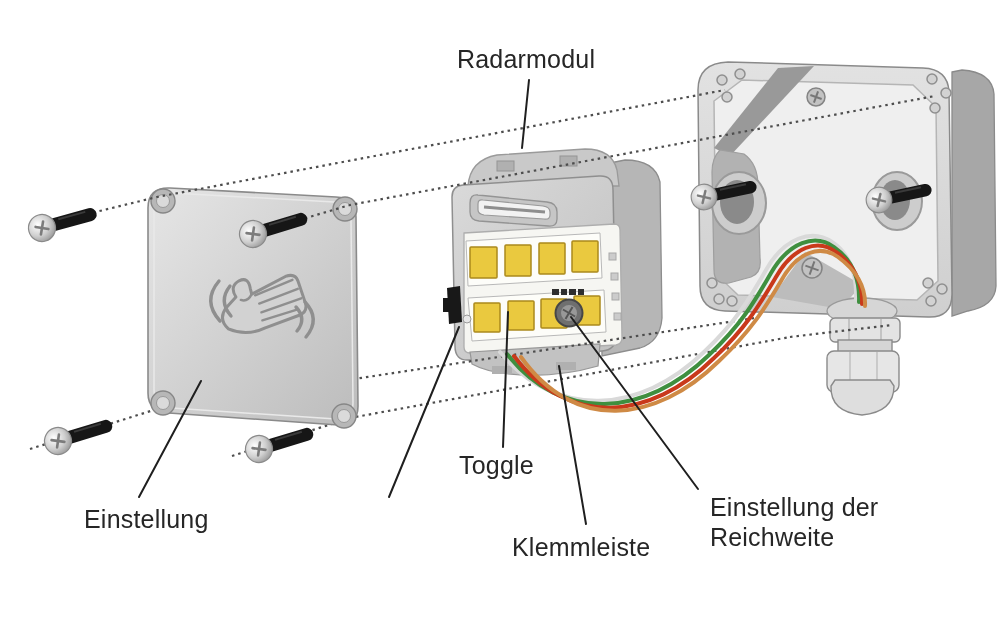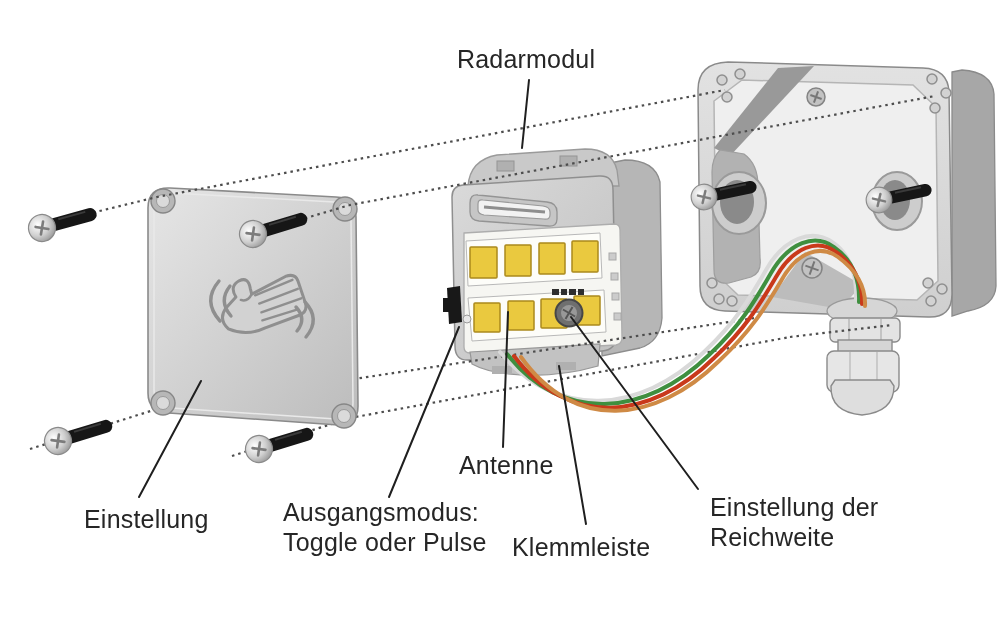--- a/index.html
+++ b/index.html
@@ -242,23 +242,19 @@
     <line x1="201" y1="381" x2="139" y2="497"></line>
     <line x1="459" y1="327" x2="389" y2="497"></line>
     <line x1="508" y1="312" x2="503" y2="447"></line>
     <line x1="559" y1="366" x2="586" y2="524"></line>
     <line x1="571" y1="317" x2="698" y2="489"></line>
   </g>
 </svg>
 
 <div class="label" style="left:457px;top:44px">Radarmodul</div>
 <div class="label" style="left:84px;top:504px">Einstellung</div>
-<div class="label" style="left:283px;top:497px">
-  <div>Ausgangsmodus:</div>
-  <div>Toggle oder Pulse</div>
-</div>
-<div class="label" style="left:459px;top:450px">Antenne</div>
+<div class="label" style="left:459px;top:450px">Toggle</div>
 <div class="label" style="left:512px;top:532px">Klemmleiste</div>
 <div class="label" style="left:710px;top:492px">
   <div>Einstellung der</div>
   <div>Reichweite</div>
 </div>
 </div>
 
 </body></html>

